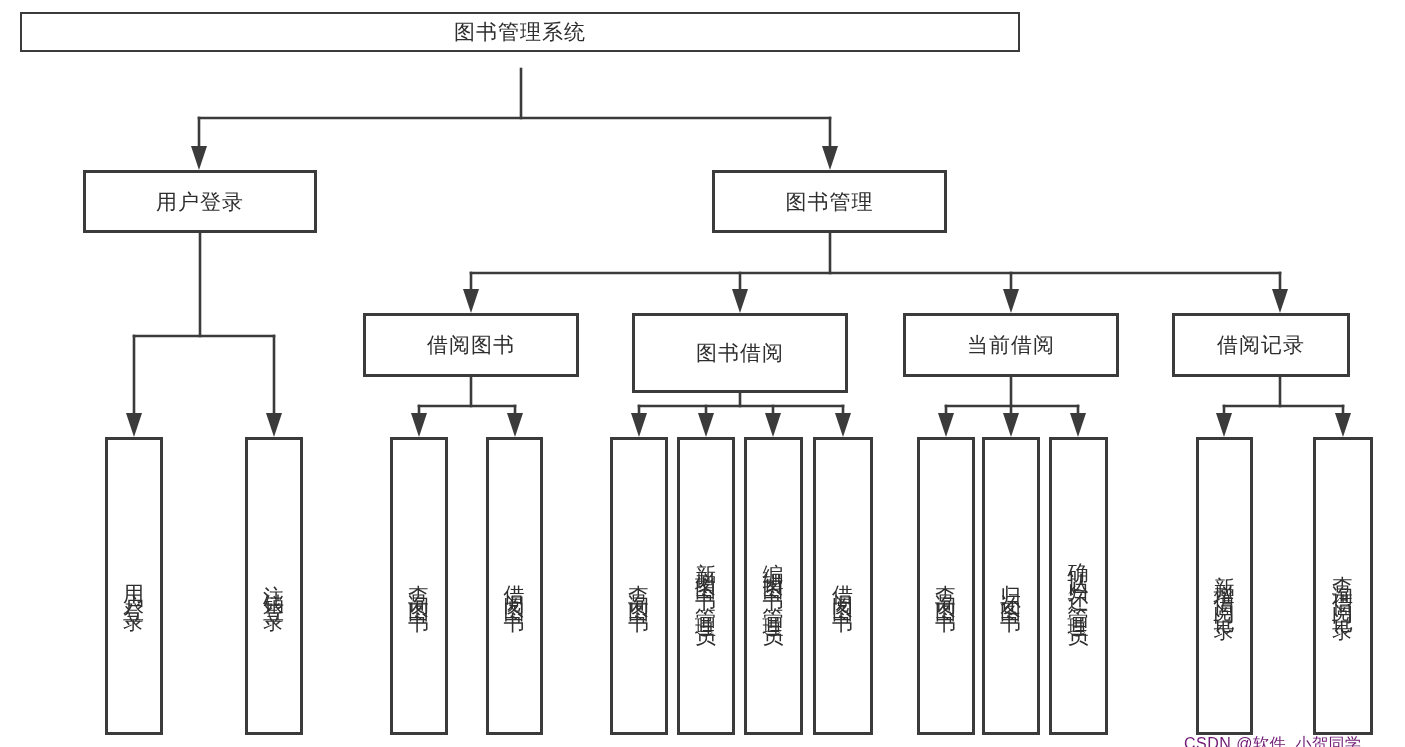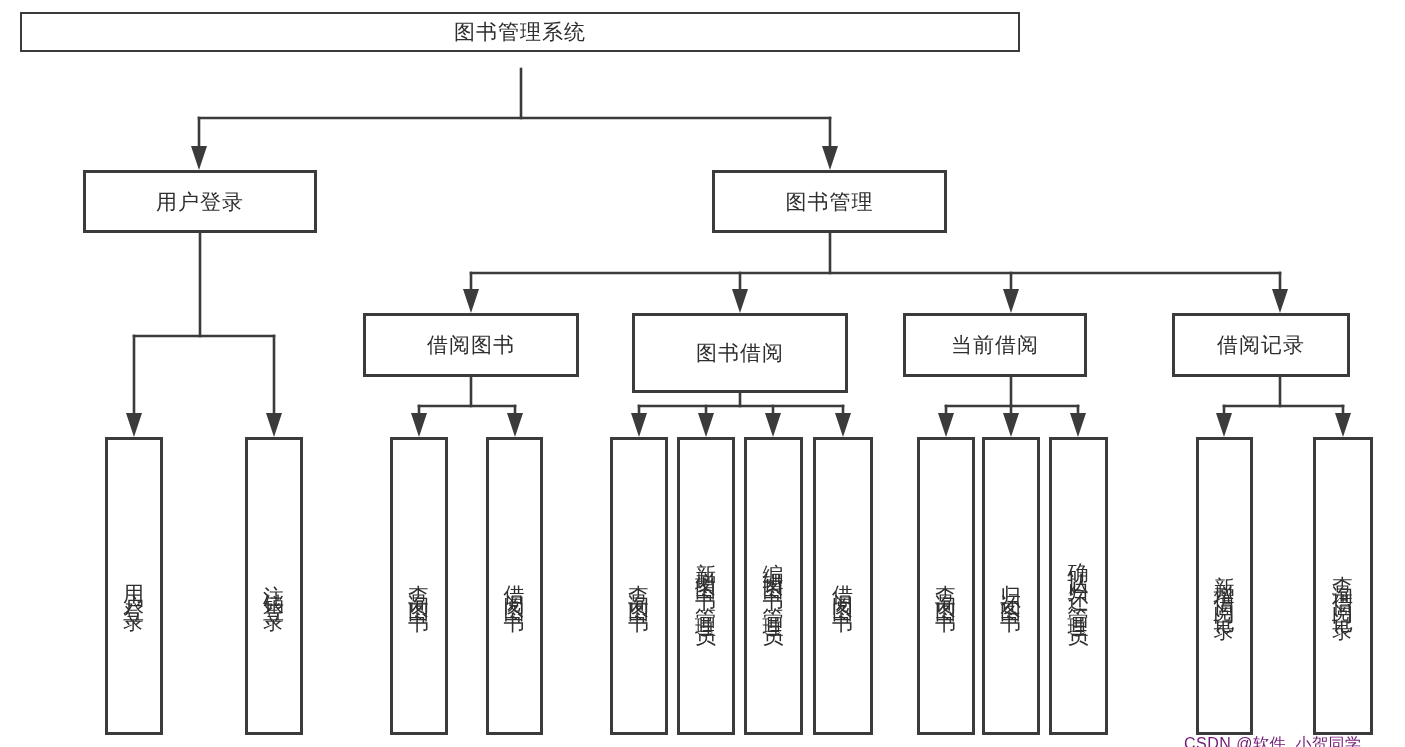--- a/index.html
+++ b/index.html
@@ -143,21 +143,21 @@
   <div class="node" style="left:712px; top:170px; width:235px; height:63px;">
     <span class="h-label">图书管理</span>
   </div>
 
   <div class="node" style="left:363px; top:313px; width:216px; height:64px;">
     <span class="h-label">借阅图书</span>
   </div>
   <div class="node" style="left:632px; top:313px; width:216px; height:80px;">
     <span class="h-label">图书借阅</span>
   </div>
-  <div class="node" style="left:903px; top:313px; width:184px; height:64px;">
+  <div class="node" style="left:903px; top:313px; width:216px; height:64px;">
     <span class="h-label">当前借阅</span>
   </div>
   <div class="node" style="left:1172px; top:313px; width:178px; height:64px;">
     <span class="h-label">借阅记录</span>
   </div>
 
   <div class="node" style="left:105px; top:437px; width:58px; height:298px;">
     <span class="v-label">用户登录</span>
   </div>
   <div class="node" style="left:245px; top:437px; width:58px; height:298px;">

